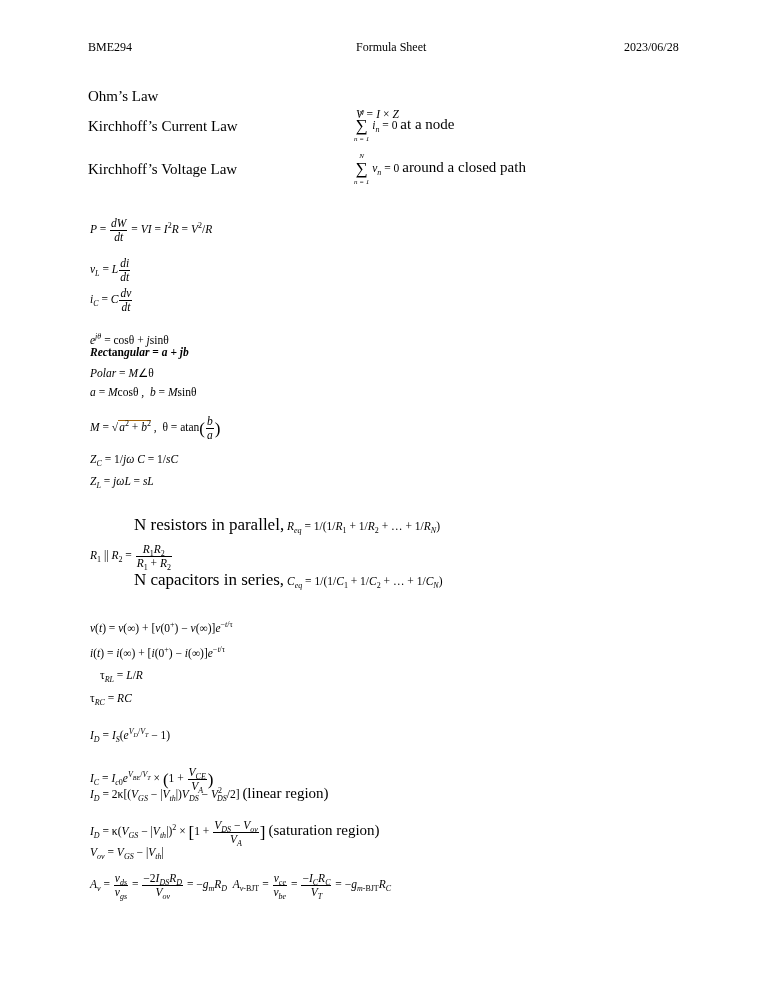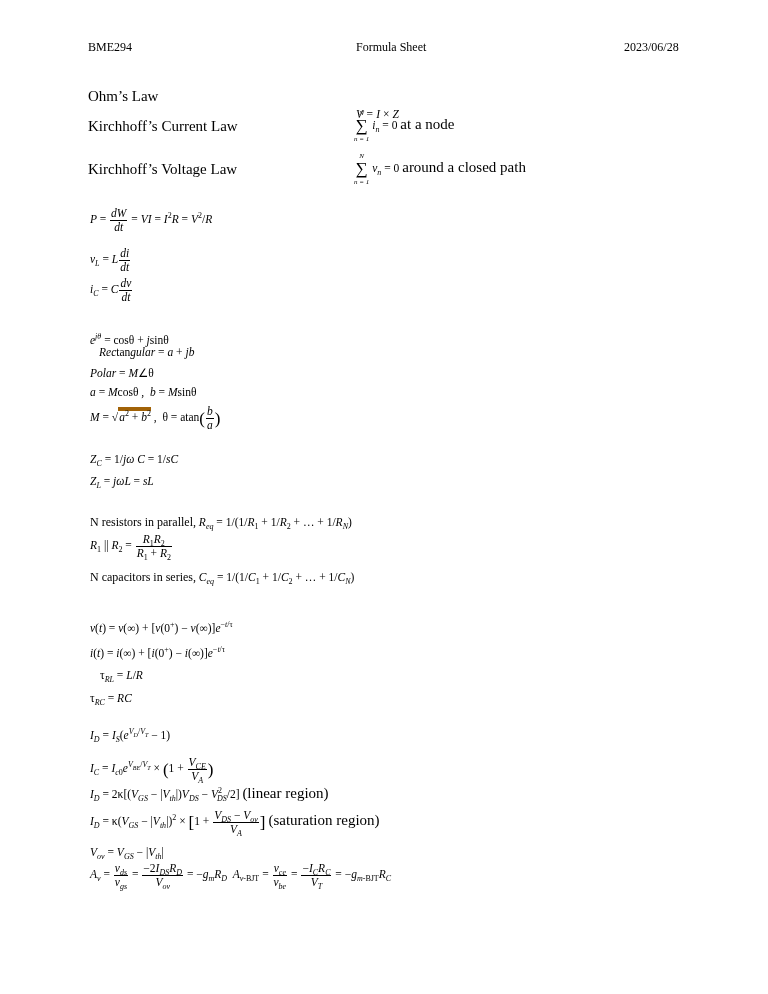--- a/index.html
+++ b/index.html
@@ -5,29 +5,29 @@
   html, body { margin:0; padding:0; background:#ffffff; }
   body { width:768px; height:994px; position:relative; overflow:hidden; color:#000;
          font-family:"Liberation Serif", "DejaVu Serif", serif; }
   .abs { position:absolute; white-space:nowrap; }
   .hdr { font-size:12px; top:40px; }
   .law { font-size:15px; }
   .m { font-family:"Liberation Serif", serif; font-style:italic; font-size:11.5px; }
   .m .r { font-style:normal; }
   .big { font-size:15px; font-style:normal; }
   sub, sup { font-size:8px; line-height:0; }
-  .frac { display:inline-block; vertical-align:middle; text-align:center; margin:0 1px; }
+  .frac { display:inline-block; vertical-align:middle; text-align:center; margin:10px 1px; }
   .frac > span { display:block; line-height:13px; padding:0 1px; }
   .frac > span.num { border-bottom:1px solid #000; }
   .sum { display:inline-block; vertical-align:middle; text-align:center; line-height:10px; margin-right:3px; }
   .sum .lim { display:block; font-size:7px; font-style:italic; }
   .sum .sig { display:block; font-size:17px; font-style:normal; line-height:16px; }
-  .txt { font-style:normal; font-size:12px; }
+  .txt { font-style:normal; font-size:17px;margin-left:44px; }
   .paren { font-size:17px; font-style:normal; vertical-align:middle; }
-  .sq { border-top:4px solid #a16207; padding-left:1px; }
+  .sq { border-top:1px solid #a16207; padding-left:1px; }
 </style>
 </head>
 <body>
 
 <div class="abs hdr" style="left:88px;">BME294</div>
 <div class="abs hdr" style="left:344px;margin-left:12px;">Formula Sheet</div>
 <div class="abs hdr" style="left:624px;text-align:center;">2023/06/28</div>
 
 <div class="abs law" style="left:88px; top:88px;">Ohm’s Law</div>
 <div class="abs m" style="left:356px; top:108px;">V = I <span class="r">×</span> Z</div>
@@ -50,21 +50,21 @@
 <div class="abs m" style="left:90px; top:247px;">
   v<sub>L</sub> <span class="r">=</span> L<span class="frac"><span class="num">di</span><span>dt</span></span>
 </div>
 <div class="abs m" style="left:90px; top:277px;">
   i<sub>C</sub> <span class="r">=</span> C<span class="frac"><span class="num">dv</span><span>dt</span></span>
 </div>
 
 <div class="abs m" style="left:90px; top:334px;">
   e<sup>jθ</sup> <span class="r">= cosθ +</span> j<span class="r">sinθ</span>
 </div>
-<div class="abs m" style="left:99px; top:346px;">
+<div class="abs m" style="left:90px; top:346px;font-weight:bold;">
   Rec<span class="r">tan</span>gular <span class="r">=</span> a <span class="r">+</span> jb
 </div>
 <div class="abs m" style="left:90px; top:366px;">
   Polar <span class="r">=</span> M<span class="r">∠θ</span>
 </div>
 <div class="abs m" style="left:90px; top:386px;">
   a <span class="r">=</span> M<span class="r">cosθ ,</span>&nbsp; b <span class="r">=</span> M<span class="r">sinθ</span>
 </div>
 <div class="abs m" style="left:90px; top:405px;">
   M <span class="r">= √</span><span class="sq">a<sup class="r">2</sup> <span class="r">+</span> b<sup class="r">2</sup></span><span class="r"> ,</span>&nbsp; <span class="r">θ =</span> <span class="r">atan</span><span class="paren">(</span><span class="frac"><span class="num">b</span><span>a</span></span><span class="paren">)</span>

